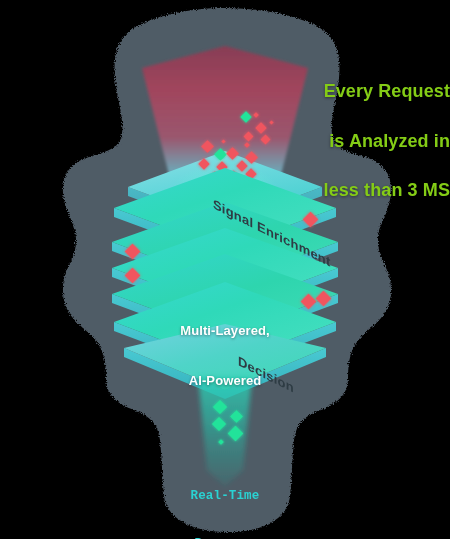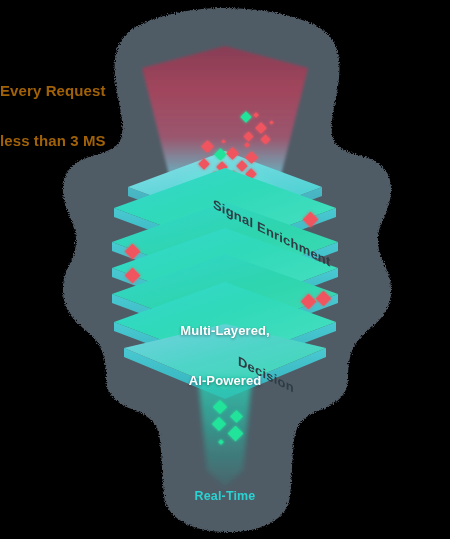--- a/index.html
+++ b/index.html
@@ -32,23 +32,23 @@
     position: absolute;
     font-family: "Liberation Sans", sans-serif;
     font-weight: bold;
     white-space: pre;
     pointer-events: none;
   }
 
   #top-caption {
     left: 0; right: 0;
     top: 50px;
-    text-align: left;
-    color: #a16207;
-    font-size: 15px;
+    text-align: right;
+    color: #84cc16;
+    font-size: 18px;
     line-height: 16.5px;
     letter-spacing: .1px;
     text-shadow: 0 1px 3px rgba(0,0,0,.45);
   }
   #top-caption span { display: block; }
 
   #mid-caption {
     left: 0; right: 0;
     top: 290px;
     text-align: center;
@@ -62,21 +62,21 @@
 
   #bottom-caption {
     left: 0; right: 0;
     top: 456px;
     text-align: center;
     color: #2ad2d2;
     font-size: 12.5px;
     line-height: 16px;
     letter-spacing: .15px;
   }
-  #bottom-caption span { display: block; }
+  #bottom-caption span { display: block; font-family: Liberation Mono, monospace; }
 
   
   .iso-label {
     color: #2e3c44;
     font-size: 13px;
     font-weight: bold;
     letter-spacing: .2px;
     transform-origin: 0 0;
   }
   #label-signal-enrichment {
@@ -312,20 +312,21 @@
         <rect x="232" y="412" width="9" height="9" transform="rotate(45 236.5 416.5)"></rect>
         <rect x="214" y="419" width="10" height="10" transform="rotate(45 219 424)"></rect>
         <rect x="230" y="428" width="11" height="11" transform="rotate(45 235.5 433.5)"></rect>
         <rect x="219" y="440" width="4" height="4" transform="rotate(45 221 442)"></rect>
       </g>
     </g>
   </svg>
 
   <div class="txt" id="top-caption">
     <span data-bind="diagram.stages.ingest.caption_lines.0">Every Request</span>
+    <span data-bind="diagram.stages.ingest.caption_lines.1">is Analyzed in</span>
     <span data-bind="diagram.stages.ingest.caption_lines.2">less than 3 MS</span>
   </div>
 
   <div class="txt iso-label" id="label-signal-enrichment" data-bind="diagram.stages.enrichment.label">Signal Enrichment</div>
 
   <div class="txt" id="mid-caption">
     <span data-bind="diagram.stages.detection.caption_lines.0">Multi-Layered,</span>
     <span data-bind="diagram.stages.detection.caption_lines.1">AI-Powered</span>
   </div>
 

